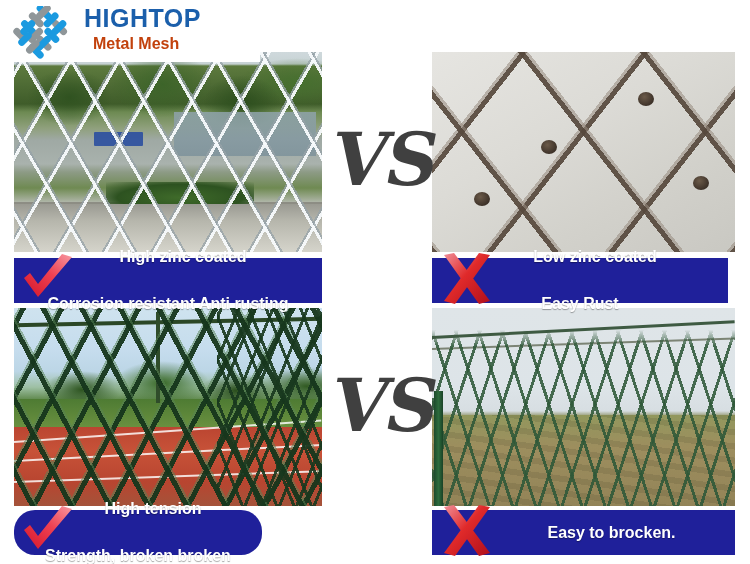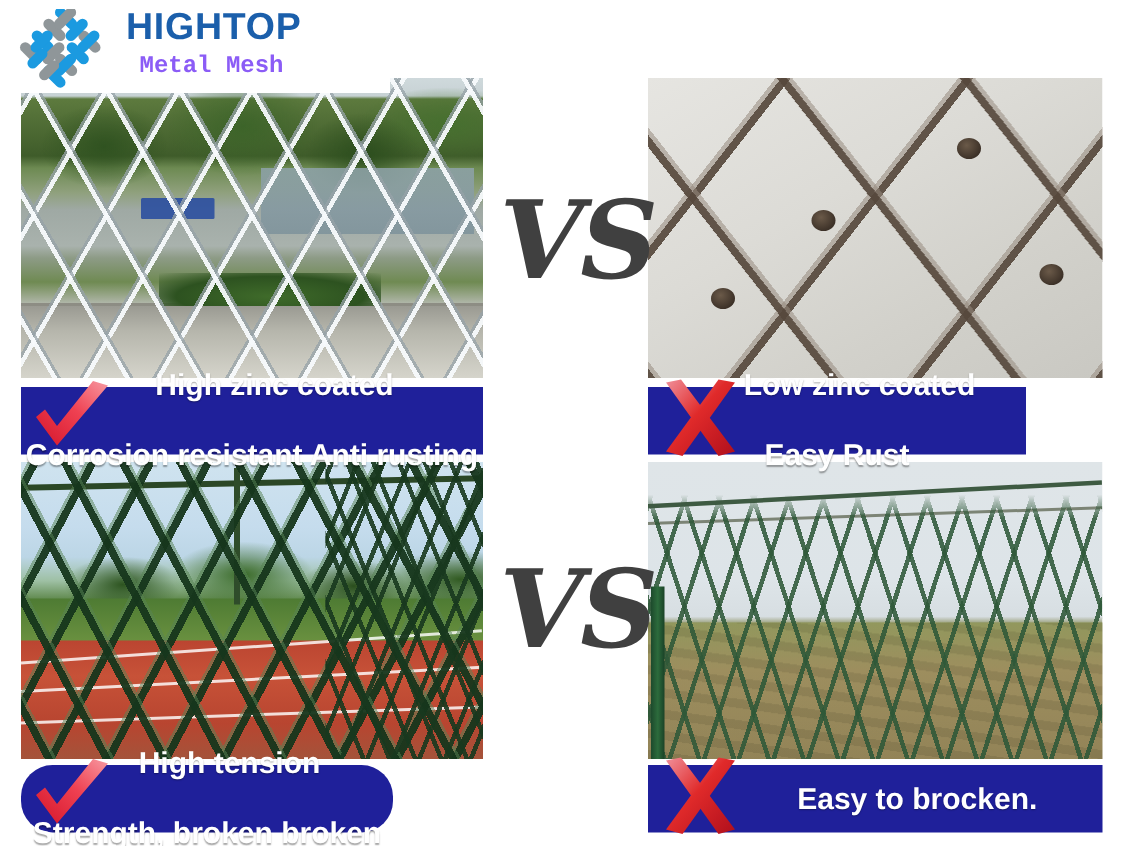--- a/index.html
+++ b/index.html
@@ -23,54 +23,54 @@
   .logo-mark svg{display:block;width:62px;height:54px;}
   .logo-words{
     position:absolute;left:84px;top:5px;width:170px;height:56px;
   }
   .logo-title{
     font-size:25px;font-weight:bold;color:#1b5fab;
     letter-spacing:.5px;line-height:27px;
     font-family:"Liberation Sans", sans-serif;
   }
   .logo-sub{
-    font-size:16px;font-weight:bold;color:#8b5cf6;
+    font-size:16px;font-weight:bold;color:#c2410c;
     line-height:20px;margin-top:2px;margin-left:9px;
-    font-family:Liberation Mono, monospace;
+    font-family:Liberation Sans, sans-serif;
   }
 
   
   .cell{position:absolute;overflow:hidden;}
   .photo{position:absolute;left:0;top:0;width:100%;height:100%;overflow:hidden;}
 
   .cell-tl{left:14px;top:52px;width:308px;height:200px;}
   .cell-tr{left:432px;top:52px;width:303px;height:200px;}
   .cell-bl{left:14px;top:308px;width:308px;height:198px;}
   .cell-br{left:432px;top:308px;width:303px;height:198px;}
 
   
   .bar{
     position:absolute;background:#1f209a;
     display:flex;align-items:center;z-index:20;
   }
   .bar-tl{left:14px;top:258px;width:308px;height:45px;}
-  .bar-tr{left:432px;top:258px;width:252px;height:45px;}
+  .bar-tr{left:432px;top:258px;width:296px;height:45px;}
   .bar-bl{left:14px;top:510px;width:248px;height:45px;border-radius:21px;}
   .bar-br{left:432px;top:510px;width:303px;height:45px;}
 
   .bar-mark{
     position:absolute;left:0px;top:-7px;width:70px;height:58px;
     z-index:22;pointer-events:none;
   }
   .bar-mark svg{display:block;width:70px;height:58px;}
 
   .bar-text{
     position:relative;z-index:21;width:100%;
     text-align:center;color:#ffffff;
-    font-size:20px;font-weight:bold;line-height:20px;
+    font-size:16px;font-weight:bold;line-height:20px;
     font-family:"Liberation Sans", sans-serif;
     text-shadow:0 1px 1px rgba(0,0,0,.35);
   }
   .bar-text .l1{display:block;padding-left:30px;}
   .bar-text .l2{display:block;margin-top:27px;}
   .bar-text.single .l1{padding-left:56px;}
 
   
   .vs{
     position:absolute;z-index:30;

